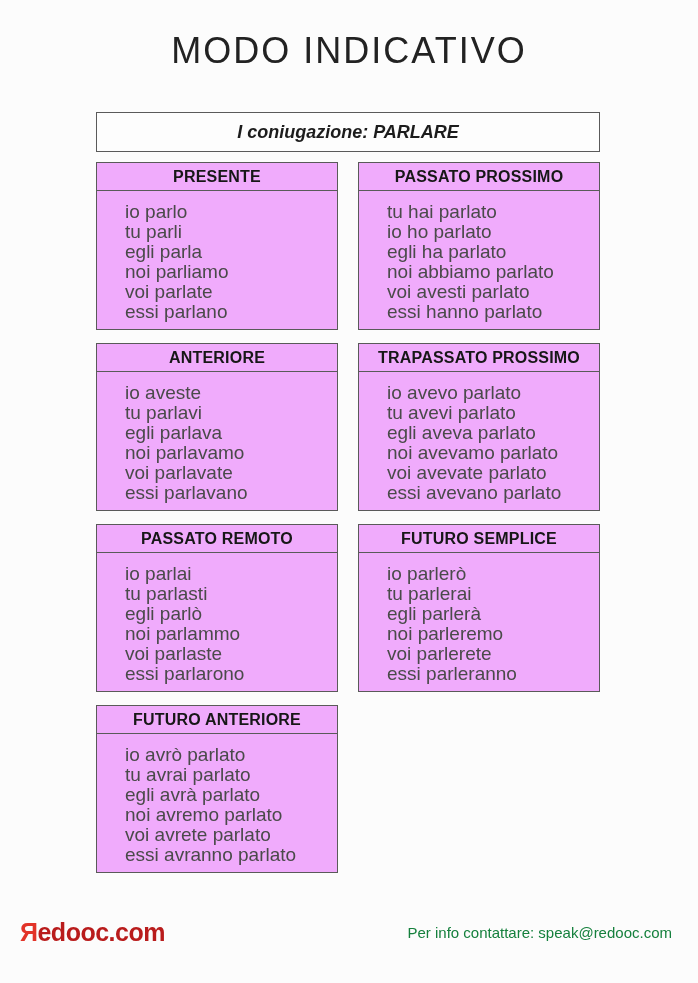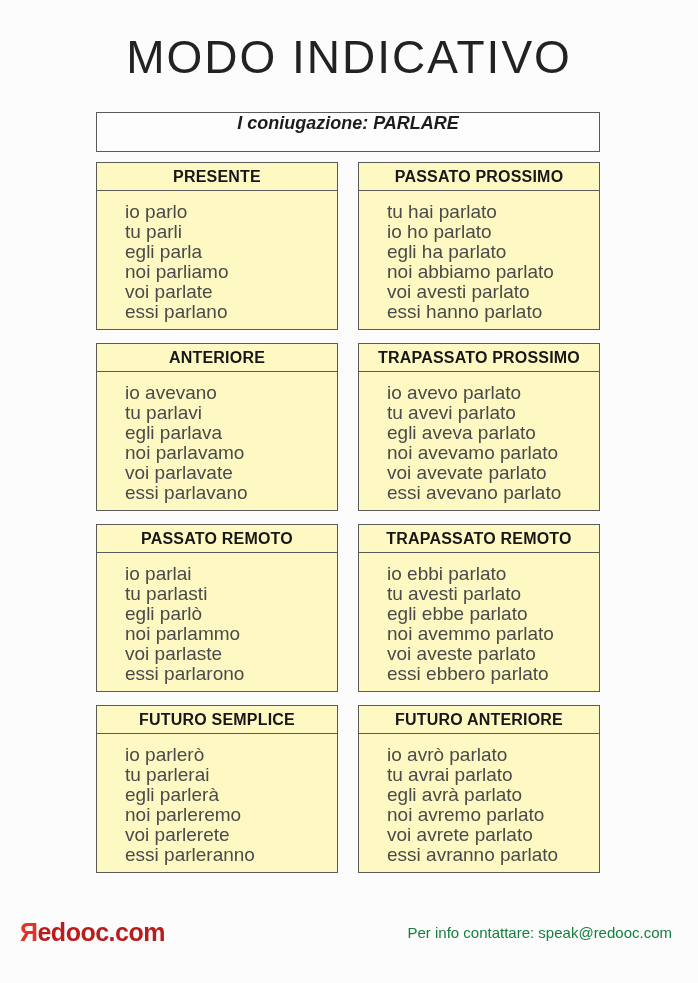--- a/index.html
+++ b/index.html
@@ -13,57 +13,58 @@
     background: #fcfcfc;
     font-family: "Liberation Sans", sans-serif;
     overflow: hidden;
   }
   .page-title {
     position: absolute;
     top: 30px;
     left: 0;
     width: 698px;
     text-align: center;
-    font-size: 46px;
+    font-size: 36px;
     font-weight: 300;
     letter-spacing: 2px;
     color: #222;
   }
   .content {
     position: absolute;
     left: 96px;
     top: 112px;
     width: 504px;
   }
   .subtitle-box {
     box-sizing: border-box;
     border: 1px solid #5a5a5a;
     height: 40px;
     background: #fdfdfd;
     display: flex;
+    align-items: center;
     justify-content: center;
     margin-bottom: 10px;
   }
   .subtitle-text {
     font-style: italic;
     font-weight: bold;
     font-size: 18px;
     color: #1c1c1c;
   }
   .tense-grid {
     display: grid;
     grid-template-columns: 242px 242px;
     justify-content: space-between;
     row-gap: 13px;
   }
   .tense-box {
     box-sizing: border-box;
     border: 1px solid #5a5a5a;
     height: 168px;
-    background: #fef9c3;
+    background: #f0abfc;
   }
   .tense-header {
     height: 27px;
     line-height: 27px;
     text-align: center;
     font-weight: bold;
     font-size: 16px;
     letter-spacing: 0.2px;
     color: #171717;
     border-bottom: 1px solid #5a5a5a;
@@ -125,21 +126,21 @@
           <div>egli ha parlato</div>
           <div>noi abbiamo parlato</div>
           <div>voi avesti parlato</div>
           <div>essi hanno parlato</div>
         </div>
   </div>
 
   <div class="tense-box">
     <div class="tense-header">ANTERIORE</div>
     <div class="tense-forms">
-          <div>io avevano</div>
+          <div>io aveste</div>
           <div>tu parlavi</div>
           <div>egli parlava</div>
           <div>noi parlavamo</div>
           <div>voi parlavate</div>
           <div>essi parlavano</div>
         </div>
   </div>
 
   <div class="tense-box">
     <div class="tense-header">TRAPASSATO PROSSIMO</div>
@@ -158,31 +159,20 @@
     <div class="tense-forms">
           <div>io parlai</div>
           <div>tu parlasti</div>
           <div>egli parlò</div>
           <div>noi parlammo</div>
           <div>voi parlaste</div>
           <div>essi parlarono</div>
         </div>
   </div>
 
-  <div class="tense-box">
-    <div class="tense-header">TRAPASSATO REMOTO</div>
-    <div class="tense-forms">
-          <div>io ebbi parlato</div>
-          <div>tu avesti parlato</div>
-          <div>egli ebbe parlato</div>
-          <div>noi avemmo parlato</div>
-          <div>voi aveste parlato</div>
-          <div>essi ebbero parlato</div>
-        </div>
-  </div>
 
   <div class="tense-box">
     <div class="tense-header">FUTURO SEMPLICE</div>
     <div class="tense-forms">
           <div>io parlerò</div>
           <div>tu parlerai</div>
           <div>egli parlerà</div>
           <div>noi parleremo</div>
           <div>voi parlerete</div>
           <div>essi parleranno</div>

